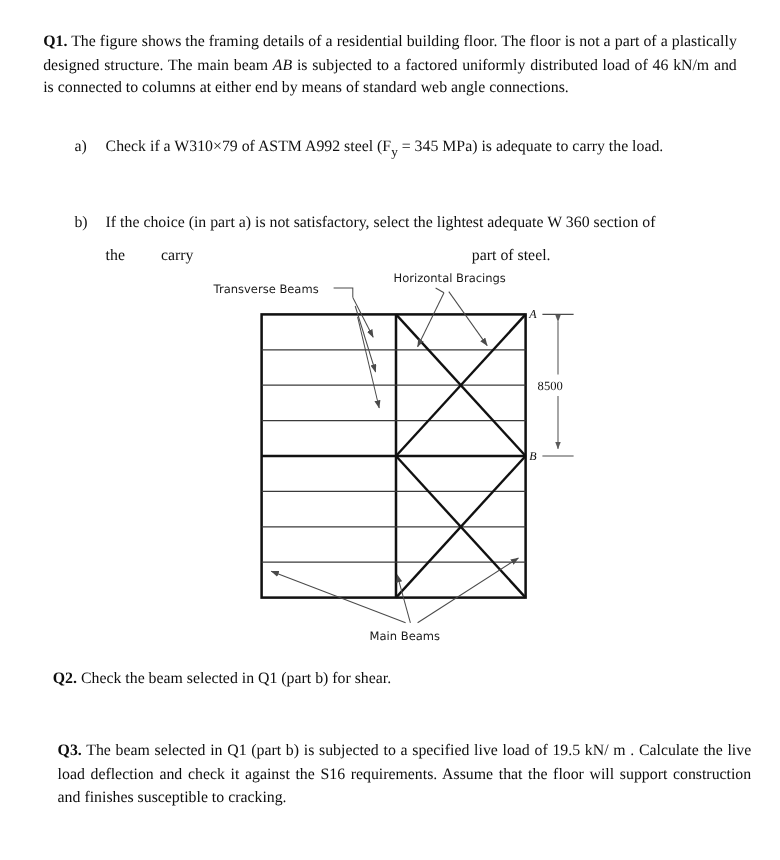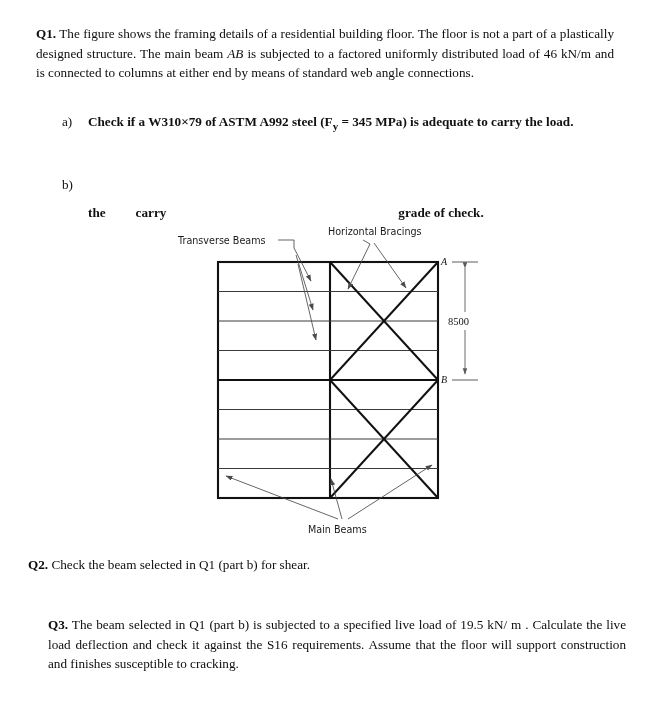--- a/index.html
+++ b/index.html
@@ -22,30 +22,30 @@
   }
   .para b, .qlabel { font-weight:bold; }
   .ital { font-style:italic; }
 
   
   #q1 { left:36px; top:24px; width:578px; }
 
   
   .item { position:absolute; font-size:13.2px; line-height:28px; }
   .item .marker { position:absolute; left:0; top:0; width:22px; }
-  .item .body { display:block; margin-left:26px; text-align:justify;font-weight:bold; }
+  .item .body { display:block; margin-left:26px; text-align:justify; }
 
   #itemA { left:62px; top:108px; width:552px; }
   #itemB { left:62px; top:171px; width:552px; }
 
   .spacer-wide { display:inline-block; width:232px; }
   .spacer-small { display:inline-block; width:30px; }
 
   
-  #q2 { left:28px; top:555px; width:578px; }
+  #q2 { left:44px; top:555px; width:578px; }
   #q3 { left:48px; top:615px; width:578px; }
 
   
   #figure { position:absolute; left:0; top:222px; width:650px; height:320px; }
   #figure svg { display:block; }
 
   .fig-label {
     font-family:"DejaVu Sans", "Liberation Sans", sans-serif;
     font-size:9.6px;
     fill:#1a1a1a;
@@ -77,21 +77,21 @@
     <b>Q1.</b><span> The figure shows the framing details of a residential building floor. The floor is not a part of a plastically designed structure. The main beam </span><span class="ital">AB</span><span> is subjected to a factored uniformly distributed load of 46 kN/m and is connected to columns at either end by means of standard web angle connections.</span>
   </div>
 
   <div class="item" id="itemA">
     <span class="marker">a)</span>
     <span class="body"><span>Check if a  W310×79  of ASTM A992 steel  (F</span><sub>y</sub><span> = 345 MPa)  is adequate to carry the load.</span></span>
   </div>
 
   <div class="item" id="itemB">
     <span class="marker">b)</span>
-    <span class="body"><br><span>the</span><span class="spacer-small"></span><span>carry</span><span class="spacer-wide"></span><span>grade of check.</span></span>
+    <span class="body"><span>If the choice (in part a) is not satisfactory, select the lightest adequate  W 360  section of</span><br><span>the</span><span class="spacer-small"></span><span>carry</span><span class="spacer-wide"></span><span>part of steel.</span></span>
   </div>
 
   <div id="figure">
     <svg width="650" height="320" viewBox="0 0 650 320" xmlns="http://www.w3.org/2000/svg">
       <defs>
         <marker id="ah" markerWidth="9" markerHeight="9" refX="7.5" refY="3" orient="auto" markerUnits="strokeWidth">
           <path d="M0,0 L8,3 L0,6 z" fill="#4a4a4a"></path>
         </marker>
         <marker id="ahd" markerWidth="8" markerHeight="8" refX="6.5" refY="2.6" orient="auto" markerUnits="strokeWidth">
           <path d="M0,0 L7,2.6 L0,5.2 z" fill="#5a5a5a"></path>

